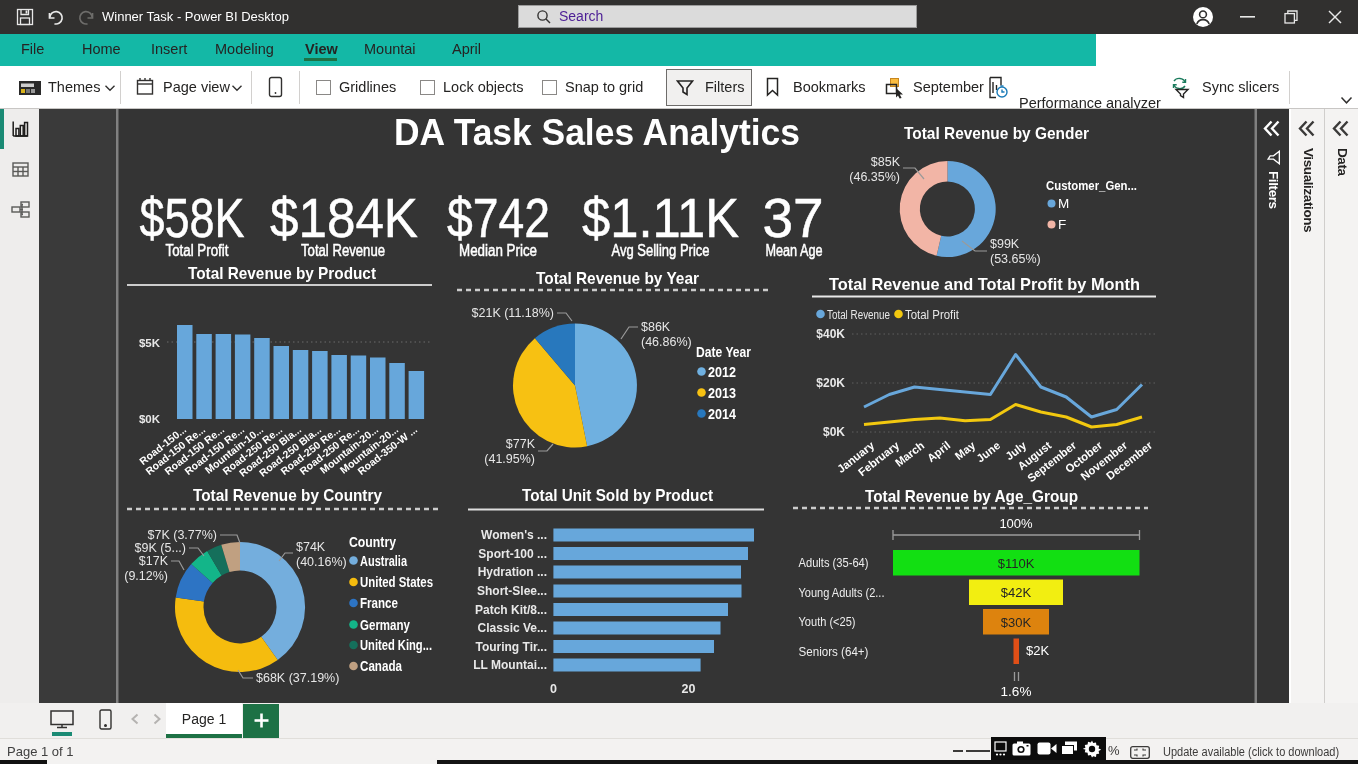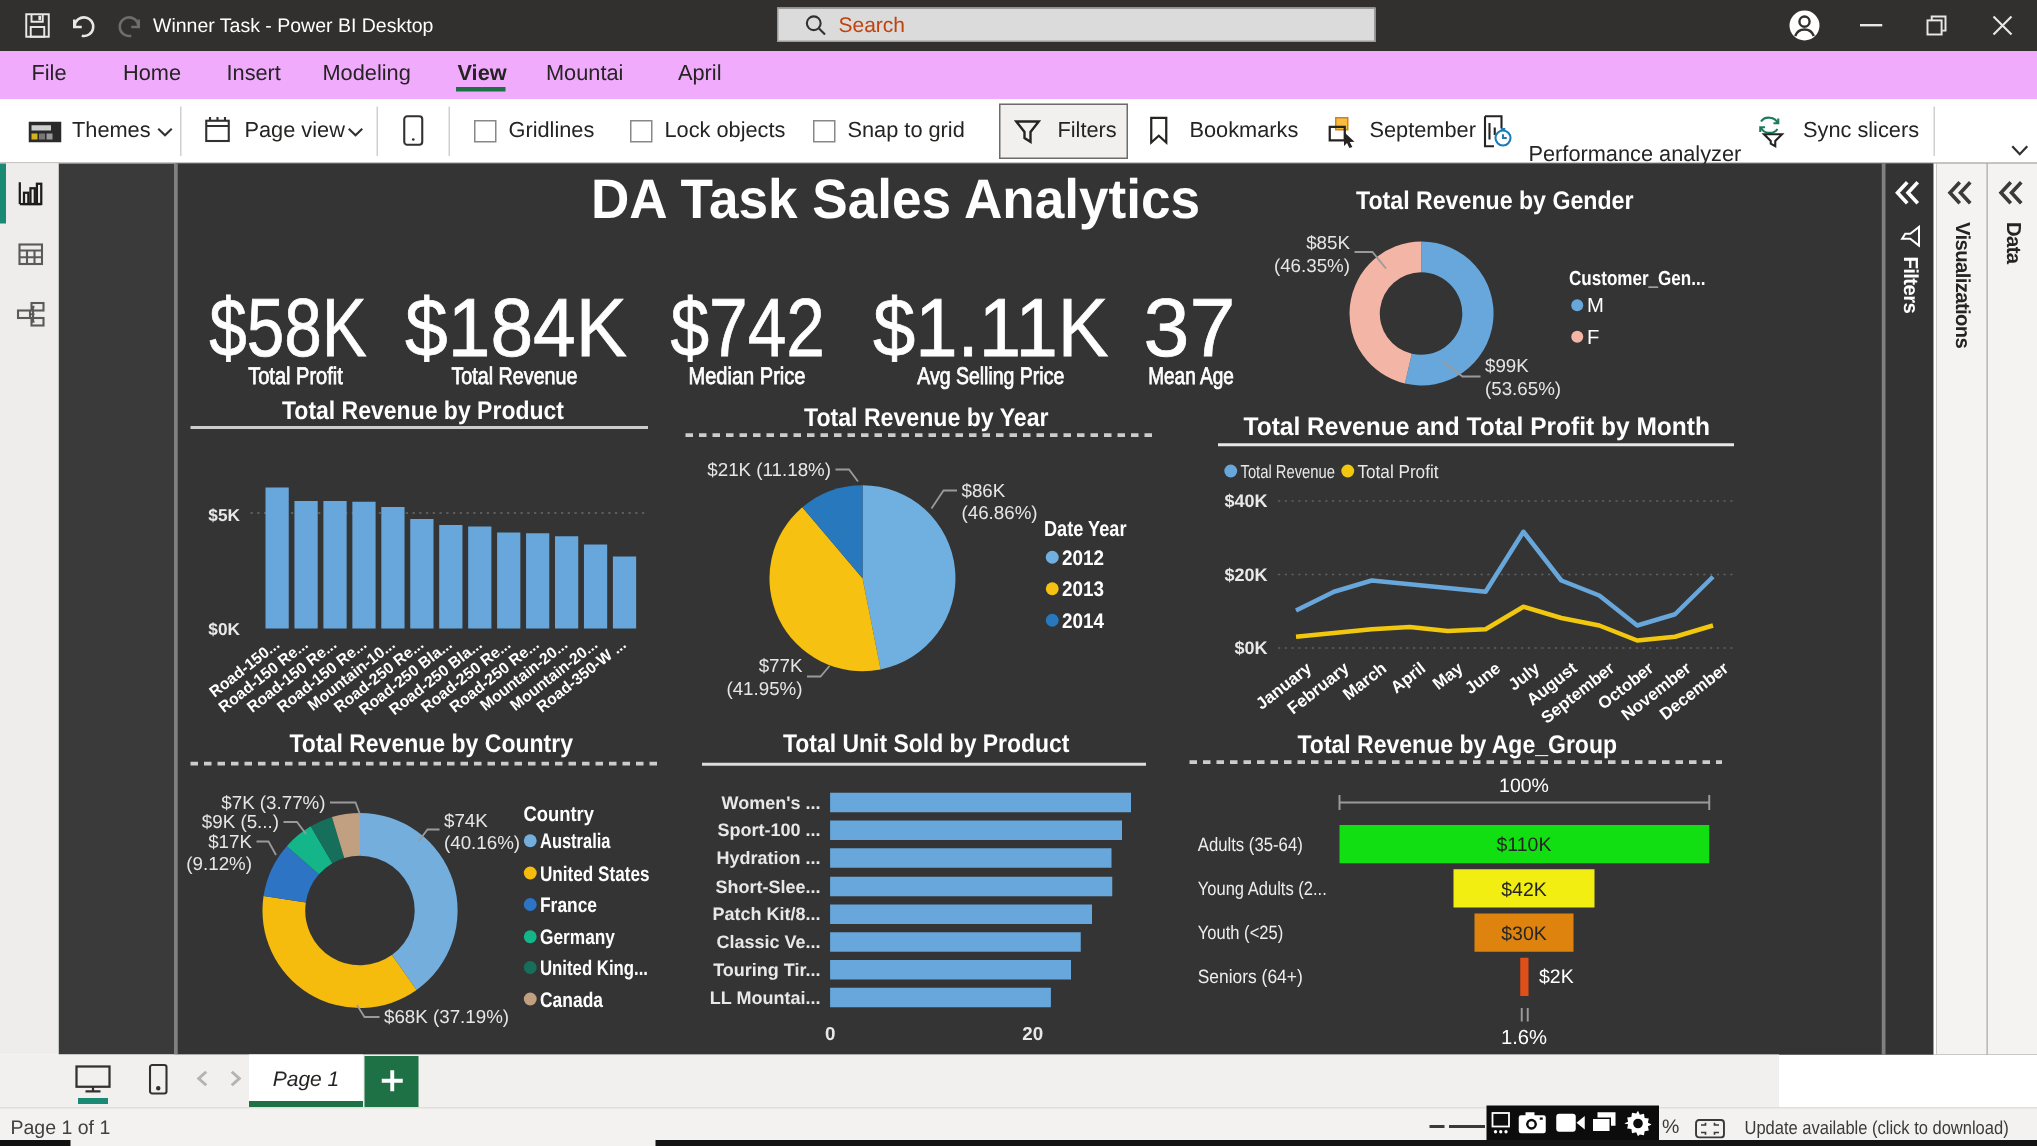--- a/index.html
+++ b/index.html
@@ -1,31 +1,31 @@
 <!DOCTYPE html>
 <html><head><meta charset="utf-8">
 <style>
 html,body{margin:0;padding:0;width:1358px;height:764px;overflow:hidden;background:#fff;
 font-family:"Liberation Sans",sans-serif;-webkit-font-smoothing:antialiased;}
 .abs{position:absolute;}
 #titlebar{position:absolute;left:0;top:0;width:1358px;height:34px;background:#31302f;color:#fff;}
-#menubar{position:absolute;left:0;top:34px;width:1358px;height:32px;background:#f0abfc;}
+#menubar{position:absolute;left:0;top:34px;width:1096px;height:32px;background:#14b8a6;}
 .menuitem{position:absolute;top:0;height:32px;line-height:30px;font-size:14.5px;color:#252423;}
 #ribbon{position:absolute;left:0;top:66px;width:1358px;height:43px;background:#fff;border-bottom:1px solid #c8c6c4;box-sizing:border-box;}
 .rdiv{position:absolute;top:5px;height:33px;width:1px;background:#d2d0ce;}
 .rlabel{position:absolute;font-size:14.5px;color:#252423;line-height:18px;}
 .cbox{position:absolute;width:15px;height:15px;border:1.5px solid #8a8886;background:#fff;box-sizing:border-box;}
 #sidebar{position:absolute;left:0;top:109px;width:39px;height:594px;background:#eeedec;}
 #canvas{position:absolute;left:39px;top:109px;width:1319px;height:594px;background:#3a3a3a;}
 #page{position:absolute;left:117px;top:109px;width:1140px;height:594px;background:#343434;}
 #fpane{position:absolute;left:1257px;top:109px;width:32px;height:594px;background:#333333;}
 #vpane{position:absolute;left:1291px;top:109px;width:33px;height:594px;background:#f4f3f2;}
 #dpane{position:absolute;left:1325px;top:109px;width:33px;height:594px;background:#f4f3f2;}
 .vtext{writing-mode:vertical-rl;font-size:13.5px;font-weight:700;letter-spacing:-0.4px;}
-#tabbar{position:absolute;left:0;top:703px;width:1186px;height:35px;background:#f1f0ef;font-style:italic;}
+#tabbar{position:absolute;left:0;top:703px;width:1358px;height:35px;background:#f1f0ef;}
 #statusbar{position:absolute;left:0;top:738px;width:1358px;height:26px;background:#f3f2f1;border-top:1px solid #e0deda;box-sizing:border-box;}
 </style></head>
 <body>
 
 <div id="titlebar">
  <svg class="abs" style="left:16px;top:8px" width="18" height="18" viewBox="0 0 18 18" fill="none" stroke="#e8e8e8" stroke-width="1.3">
   <rect x="1.5" y="1.5" width="15" height="15"></rect>
       <path d="M5 1.5 V6.5 H12.5 V1.5"></path>
       <rect x="4.5" y="10" width="9" height="6.5"></rect>
       <line x1="10.5" y1="2.5" x2="10.5" y2="5.5" stroke-width="1.8"></line>
@@ -37,21 +37,21 @@
  <svg class="abs" style="left:78px;top:8px" width="19" height="19" viewBox="0 0 19 19" fill="none" stroke="#6e6d6b" stroke-width="1.7">
   <path d="M14.5 5 v5 h-5"></path>
       <path d="M14.2 9.2 A6.2 6.2 0 1 0 9.5 15.8"></path>
     </svg>
  <div class="abs" style="left:102px;top:9px;font-size:13px;">Winner Task - Power BI Desktop</div>
  <div class="abs" style="left:518px;top:5px;width:399px;height:23px;background:#dbdbdb;border:1px solid #9b9b9b;box-sizing:border-box;">
    <svg class="abs" style="left:17px;top:3px" width="16" height="16" viewBox="0 0 16 16" fill="none" stroke="#323130" stroke-width="1.4">
     <circle cx="6.5" cy="6.5" r="4.6"></circle>
         <line x1="10" y1="10" x2="14" y2="14"></line>
       </svg>
-   <div class="abs" style="left:40px;top:2px;font-size:14px;color:#c2410c;">Search</div>
+   <div class="abs" style="left:40px;top:2px;font-size:14px;color:#4c1d95;">Search</div>
  </div>
  <div class="abs" style="left:1145px;top:10px;font-size:13px;margin-top:23px;">Sign in</div>
  <svg class="abs" style="left:1192px;top:6px" width="22" height="22" viewBox="0 0 22 22">
    <circle cx="11" cy="11" r="10" fill="#fff"></circle>
    <circle cx="11" cy="8.4" r="3.4" fill="none" stroke="#31302f" stroke-width="1.6"></circle>
    <path d="M4.8 18 a6.6 6.6 0 0 1 12.4 0" fill="none" stroke="#31302f" stroke-width="1.6"></path>
     </svg>
  <svg class="abs" style="left:1240px;top:16px" width="15" height="3" viewBox="0 0 15 3">
       <rect width="15" height="1.6" fill="#e8e8e8"></rect>
     </svg>

